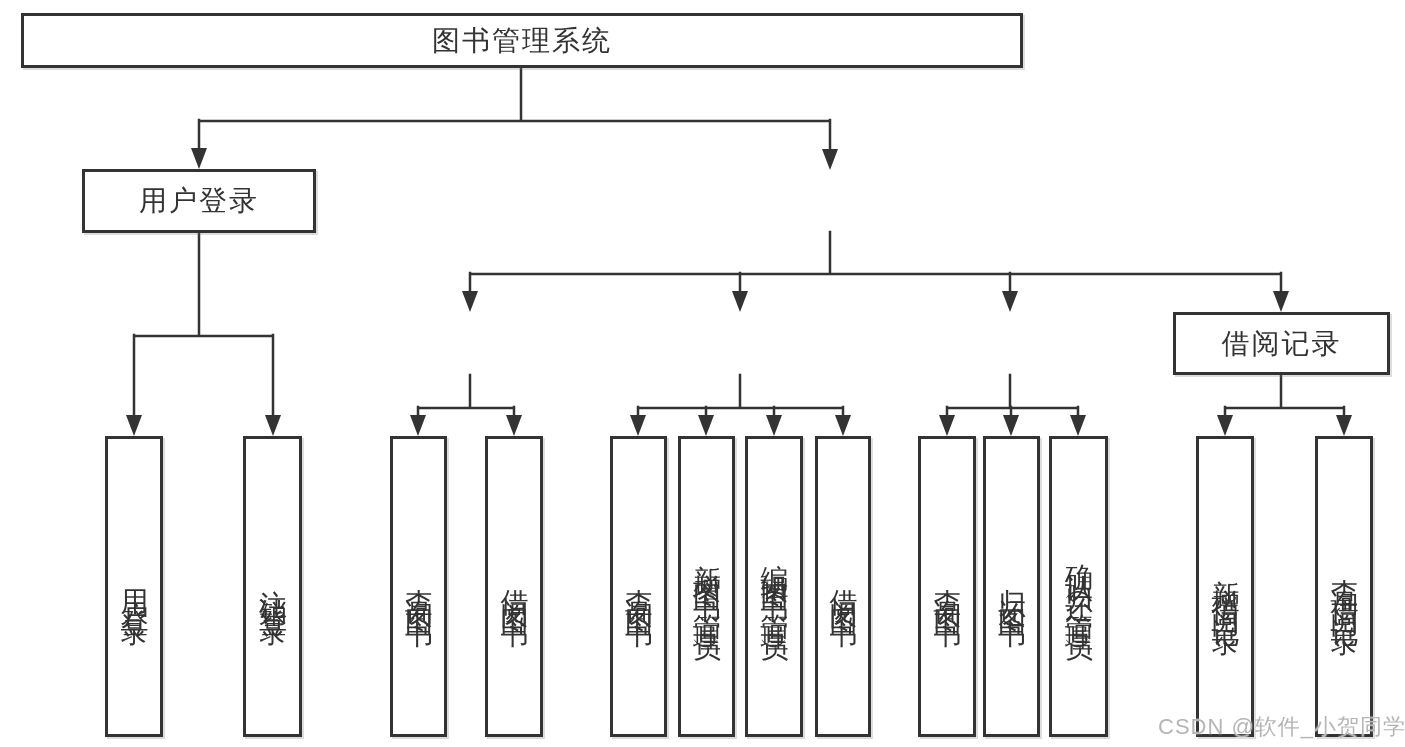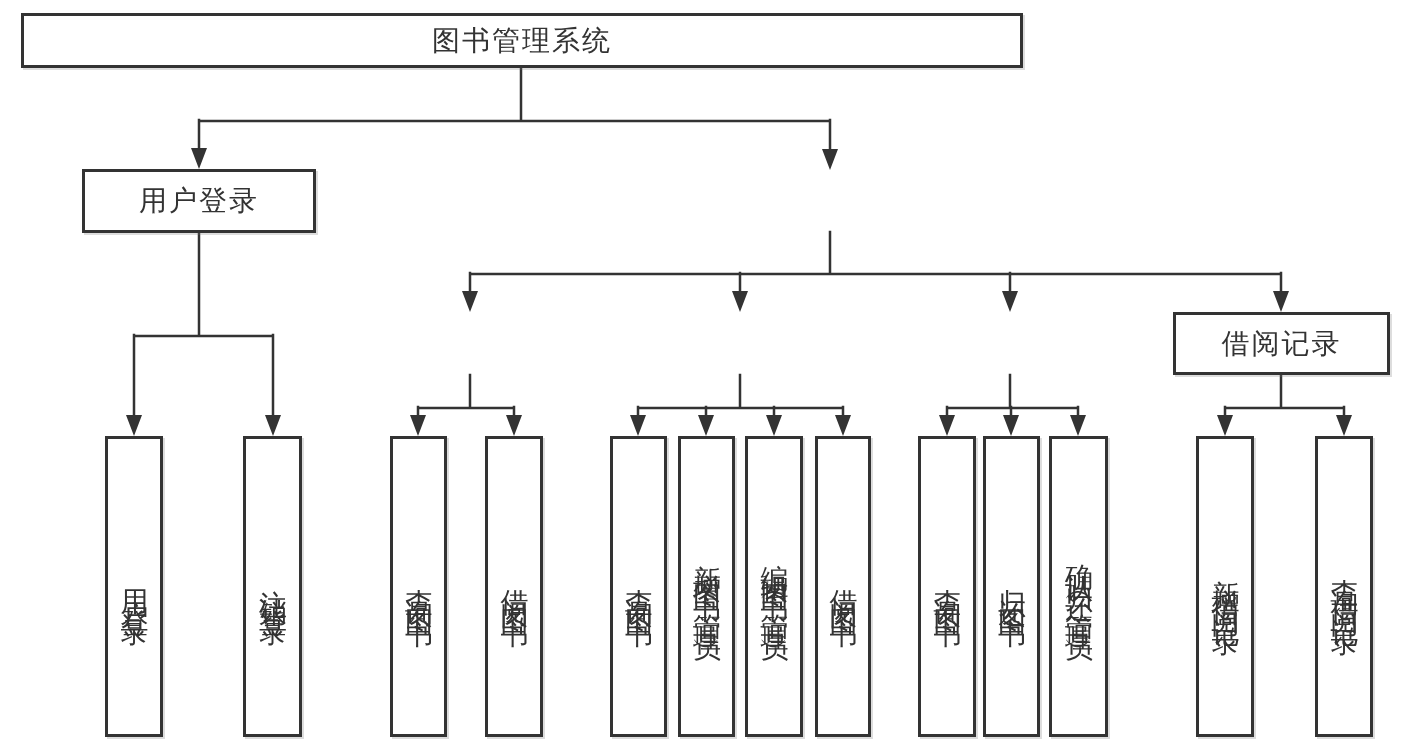--- a/index.html
+++ b/index.html
@@ -156,14 +156,15 @@
     <span>确认归还（管理员）</span>
   </div>
 
   <div class="node v" style="left:1196px;top:436px;width:58px;height:301px">
     <span>新增借阅记录</span>
   </div>
   <div class="node v" style="left:1315px;top:436px;width:58px;height:301px">
     <span>查询借阅记录</span>
   </div>
 
+  <div class="watermark">CSDN @软件_小贺同学</div>
 
 </div>
 
 </body></html>

